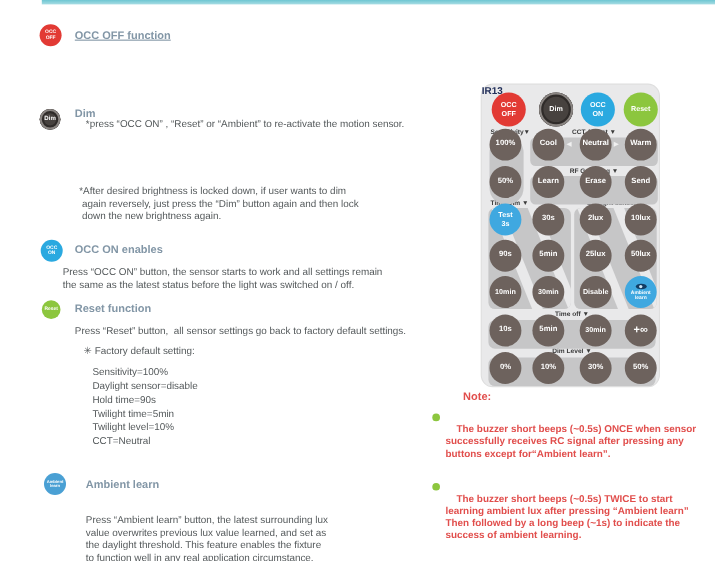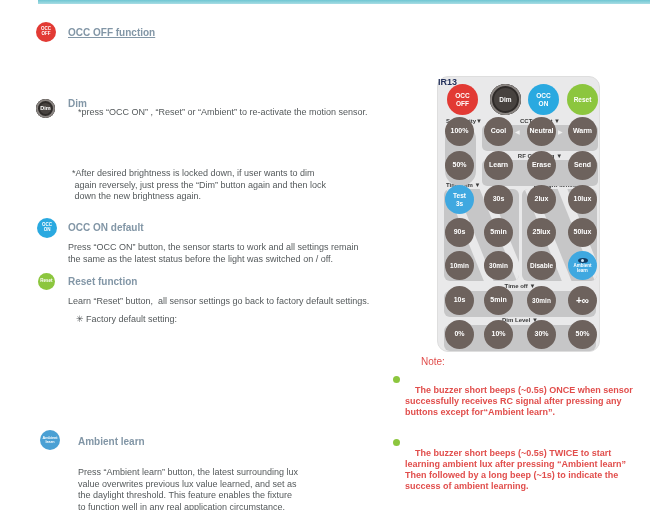--- a/index.html
+++ b/index.html
@@ -49,21 +49,21 @@
     cursor:pointer; }
   .arrow { position:absolute; font-size:6px; color:#f0f0f0; }
   .eye { width:10px; height:5px; background:#123c63; border-radius:50%;
     position:relative; margin-bottom:1px; }
   .eye::after { content:''; position:absolute; left:3.5px; top:1px; width:3px;
     height:3px; background:#cfe6f5; border-radius:50%; }
   .amb-label { font-size:4.5px; line-height:1.1; }
 
   
   #note { position:absolute; left:393px; top:356px; width:258px; }
-  #note-title { font-size:10px; font-weight:normal; color:#e14e4c; margin-bottom:7px;padding-left:28px; }
+  #note-title { font-size:10px; font-weight:bold; color:#e14e4c; margin-bottom:7px;padding-left:28px; }
   .nitem { position:relative; padding-left:12px; font-size:9px; font-weight:bold;
     color:#e14e4c; line-height:11px; white-space:pre-wrap; margin-bottom:8px; }
   .ndot { position:absolute; left:0; top:2px; width:7px; height:7px;
     border-radius:50%; background:#8cc63e; }
 </style>
 </head>
 <body>
 
 <div id="topbar"></div>
 
@@ -78,30 +78,36 @@
   <div class="sicon c-dim" style="left:0; top:3px; width:19px; height:19px; font-size:5.5px;">Dim</div>
   <div class="shead" style="left:32px; top:2px;">Dim</div>
   <div class="stext" style="left:36px; top:72px;">*After desired brightness is locked down, if user wants to dim
  again reversely, just press the “Dim” button again and then lock
  down the new brightness again.</div>
 </div>
 
 <div class="section" style="top:218px; height:54px;">
   <div class="sicon c-blue" style="left:1px; top:0; width:20px; height:20px; font-size:4.5px;">OCC
 ON</div>
-  <div class="shead" style="left:32px; top:4px;">OCC ON default</div>
-  <div class="stext" style="left:32px; top:24px;">Press “OCC ON” button, the sensor starts to work and all settings remain
+  <div class="shead" style="left:32px; top:4px;">OCC ON enables</div>
+  <div class="stext" style="left:21px; top:24px;">Press “OCC ON” button, the sensor starts to work and all settings remain
 the same as the latest status before the light was switched on / off.</div>
 </div>
 
 <div class="section" style="top:272px; height:156px;">
   <div class="sicon c-green" style="left:2px; top:1px; width:17px; height:17px; font-size:4.5px;">Reset</div>
   <div class="shead" style="left:32px; top:4px;">Reset function</div>
-  <div class="stext" style="left:32px; top:24px;">Learn “Reset” button,  all sensor settings go back to factory default settings.</div>
+  <div class="stext" style="left:32px; top:24px;">Press “Reset” button,  all sensor settings go back to factory default settings.</div>
   <div class="stext" style="left:40px; top:42px;">✳ Factory default setting:</div>
+  <div class="flist" style="left:48px; top:60px;">Sensitivity=100%
+Daylight sensor=disable
+Hold time=90s
+Twilight time=5min
+Twilight level=10%
+CCT=Neutral</div>
 </div>
 
 <div class="section" style="top:428px; height:76px;">
   <div class="sicon c-ambient" style="left:4px; top:2px; width:20px; height:20px; font-size:3.8px;">Ambient
 learn</div>
   <div class="shead" style="left:42px; top:8px;">Ambient learn</div>
   <div class="stext" style="left:42px; top:39px;">Press “Ambient learn” button, the latest surrounding lux
 value overwrites previous lux value learned, and set as
 the daylight threshold. This feature enables the fixture
 to function well in any real application circumstance.</div>

